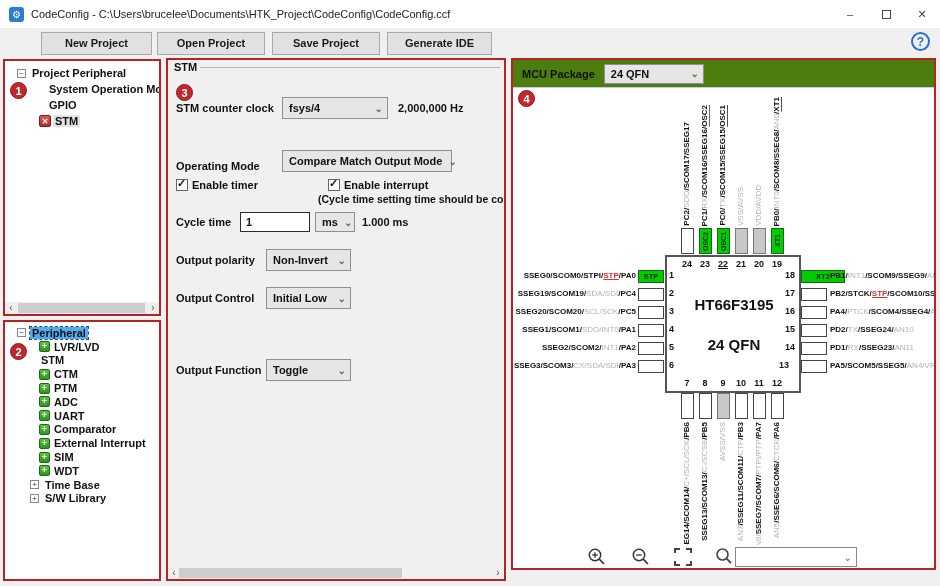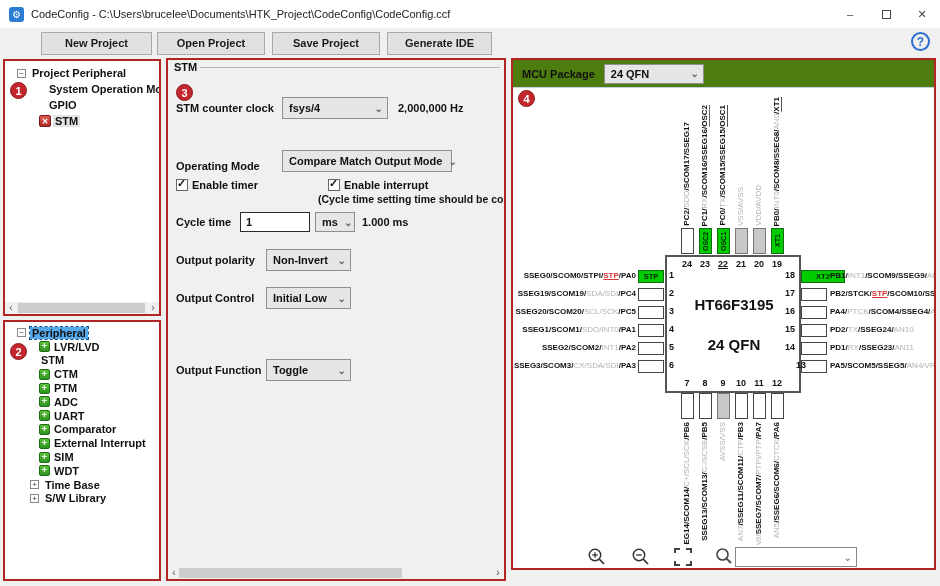--- a/index.html
+++ b/index.html
@@ -347,21 +347,21 @@
       <div class="hlabel" style="left: 317px; top: 217px;"><span class="seg-b">PA4/</span><span class="seg-g">PTCK</span><span class="seg-b">/SCOM4/SSEG4/</span><span class="seg-g">AN2</span></div>
       <span class="pnum" style="left: 266px; top: 218px; width: 16px; text-align: right;">16</span>
       <div class="pin-box white" style="left: 288px; top: 236px; width: 26px; height: 13px;"></div>
       <div class="hlabel" style="left: 317px; top: 235px;"><span class="seg-b">PD2/</span><span class="seg-g">TX</span><span class="seg-b">/SSEG24/</span><span class="seg-g">AN10</span></div>
       <span class="pnum" style="left: 266px; top: 236px; width: 16px; text-align: right;">15</span>
       <div class="pin-box white" style="left: 288px; top: 254px; width: 26px; height: 13px;"></div>
       <div class="hlabel" style="left: 317px; top: 253px;"><span class="seg-b">PD1/</span><span class="seg-g">RX</span><span class="seg-b">/SSEG23/</span><span class="seg-g">AN11</span></div>
       <span class="pnum" style="left: 266px; top: 254px; width: 16px; text-align: right;">14</span>
       <div class="pin-box white" style="left: 288px; top: 272px; width: 26px; height: 13px;"></div>
       <div class="hlabel" style="left: 317px; top: 271px;"><span class="seg-b">PA5/SCOM5/SSEG5/</span><span class="seg-g">AN4/VR</span></div>
-      <span class="pnum" style="left: 277px; top: 272px; width: 16px; text-align: right;">13</span>
+      <span class="pnum" style="left: 266px; top: 272px; width: 16px; ">13</span>
     </div>
 
   <div class="view-tools">
     <svg class="vt-icon" style="left:74px;" width="19" height="19" viewBox="0 0 19 19">
       <circle cx="8" cy="8" r="5.7" fill="none" stroke="#333" stroke-width="1.5"></circle>
       <line x1="12.2" y1="12.2" x2="17" y2="17" stroke="#333" stroke-width="1.7"></line>
       <line x1="5.2" y1="8" x2="10.8" y2="8" stroke="#333" stroke-width="1.3"></line>
       <line x1="8" y1="5.2" x2="8" y2="10.8" stroke="#333" stroke-width="1.3"></line>
     </svg>
     <svg class="vt-icon" style="left:118px;" width="19" height="19" viewBox="0 0 19 19">

